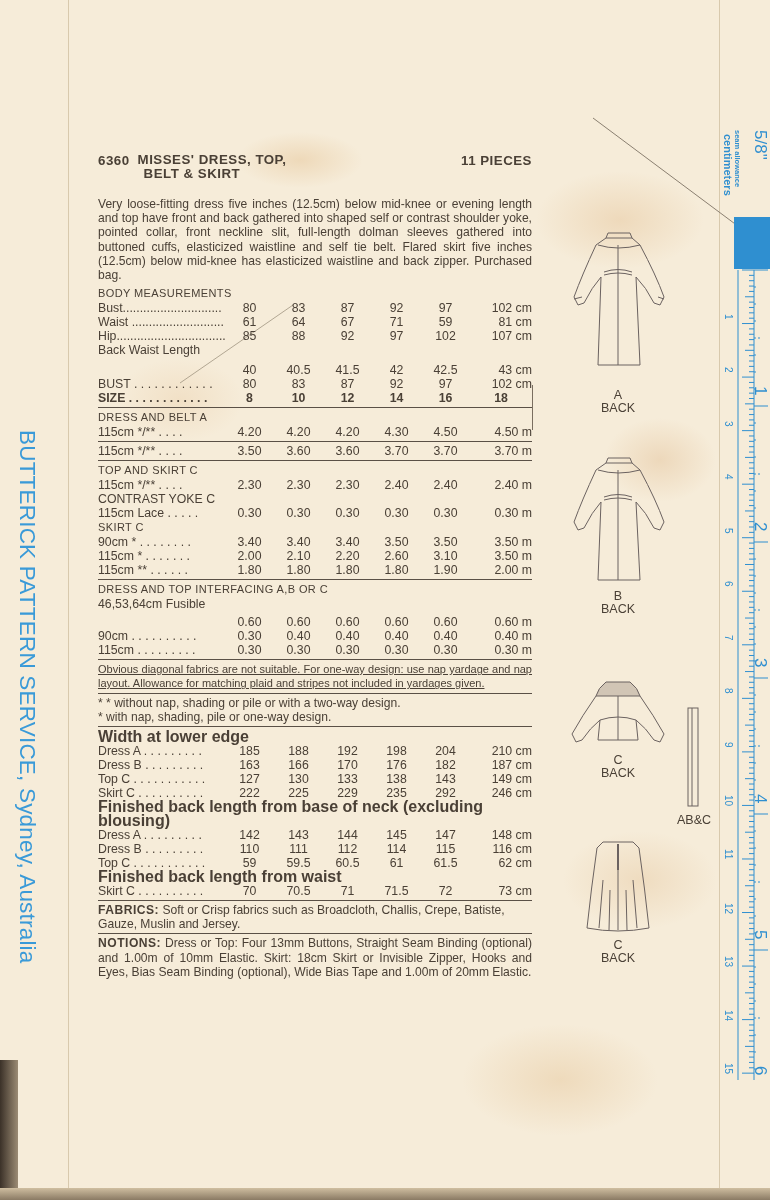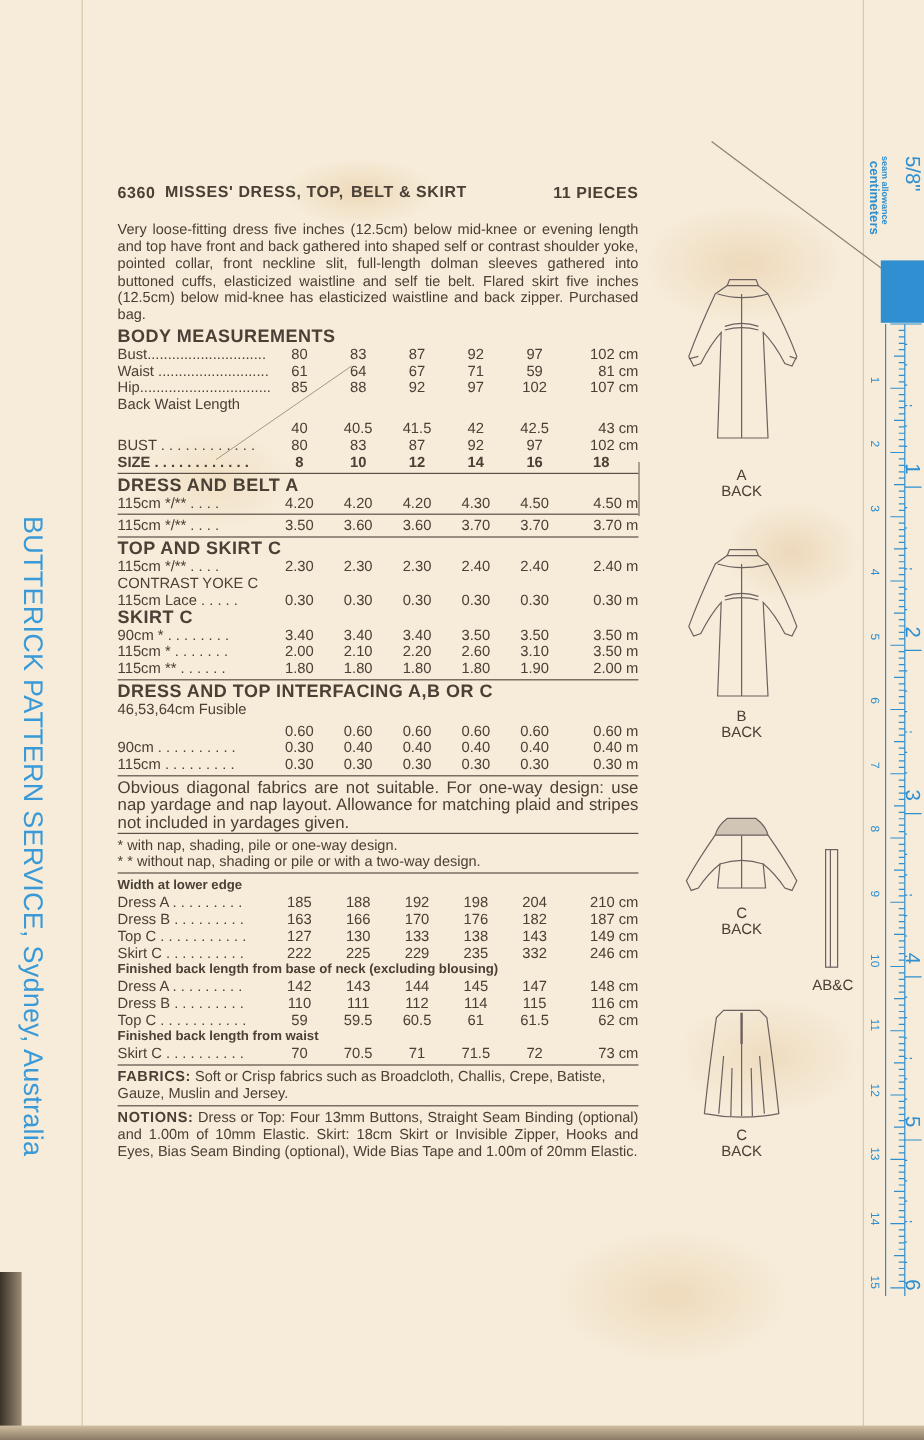--- a/index.html
+++ b/index.html
@@ -14,31 +14,31 @@
       radial-gradient(ellipse 110px 70px at 640px 880px, rgba(210,155,90,0.2), transparent 70%),
       #f6ecd9;}
   .inner-panel{position:absolute;left:68px;top:0;width:650px;height:1195px;border-left:1px solid #d8c9ad;border-right:1px solid #d8c9ad;}
   .bottom-edge{position:absolute;left:0;top:1188px;width:770px;height:12px;background:linear-gradient(#cfbea0,#8a7a64);}
   .left-shadow{position:absolute;left:0;top:1060px;width:18px;height:140px;background:linear-gradient(90deg,#3b3128,#9b8b74);}
   .side-text{position:absolute;left:6px;top:430px;width:40px;height:560px;}
   .side-text span{position:absolute;left:0;top:0;transform-origin:0 0;transform:translate(34px,0) rotate(90deg);white-space:nowrap;color:#3a9ad8;font-size:22.5px;letter-spacing:0.2px;}
   .content{position:absolute;left:98px;top:153px;width:434px;color:#4a4036;}
   .title-row{display:flex;justify-content:space-between;font-weight:bold;font-size:13.3px;letter-spacing:0.5px;}
   .title-left{display:flex;gap:8px;}
-  .title-lines{display:flex;flex-direction:row;line-height:14px;}
+  .title-lines{display:flex;flex-direction:column;line-height:14px;}
   .desc{font-size:12.1px;line-height:14.2px;margin-top:16px;text-align:justify;}
-  .sect-h{font-weight:bold;font-size:15px;letter-spacing:0.4px;line-height:15px;}
-  .sub-h{font-weight:bold;font-size:11px;line-height:14px;}
+  .sect-h{font-weight:normal;font-size:11px;letter-spacing:0.4px;line-height:15px;}
+  .sub-h{font-weight:bold;font-size:16px;line-height:14px;}
   .row{display:flex;font-size:12.3px;line-height:14px;}
   .row .lbl{width:127px;white-space:nowrap;overflow:hidden;}
   .row .v{width:49px;text-align:center;}
   .row .v.last{width:62px;text-align:right;}
   .row.bold{font-weight:bold;}
   .rule{border-top:1.5px solid #5a5046;margin:2px 0 2px 0;}
-  .note{font-size:14px;line-height:14.2px;text-align:justify;}
+  .note{font-size:11px;line-height:14.2px;text-align:justify;text-decoration:underline;}
   .para{font-size:12.1px;line-height:14.2px;}
   .para b{letter-spacing:0.5px;}
   .vline{position:absolute;left:532px;top:385px;height:45px;border-left:1px solid #7a6e60;}
   .drawing{position:absolute;}
   .drawing .cap{text-align:center;font-size:12.5px;color:#4a4036;line-height:13px;}
   .ruler-label{position:absolute;white-space:nowrap;color:#2f8fd0;transform-origin:0 0;transform:rotate(90deg);}
   .ruler-blue{position:absolute;left:734px;top:217px;width:36px;height:52px;background:#2f8fd0;}
   .diag{position:absolute;left:0;top:0;}
 </style>
 </head>
@@ -234,22 +234,22 @@
       <span class="v">0.30</span>
       <span class="v">0.30</span>
       <span class="v">0.30</span>
       <span class="v">0.30</span>
       <span class="v last">0.30 m</span>
     </div>
 
     <div class="rule"></div>
     <div class="note">Obvious diagonal fabrics are not suitable. For one-way design: use nap yardage and nap layout. Allowance for matching plaid and stripes not included in yardages given.</div>
     <div class="rule"></div>
+    <div class="para">* * without nap, shading or pile or with a two-way design.</div>
     <div class="para">* with nap, shading, pile or one-way design.</div>
-    <div class="para">* * without nap, shading or pile or with a two-way design.</div>
     <div class="rule"></div>
 
     <div class="sub-h" style="margin-top:3px">Width at lower edge</div>
     <div class="row">
       <span class="lbl">Dress A . . . . . . . . .</span>
       <span class="v">185</span>
       <span class="v">188</span>
       <span class="v">192</span>
       <span class="v">198</span>
       <span class="v">204</span>
@@ -272,21 +272,21 @@
       <span class="v">138</span>
       <span class="v">143</span>
       <span class="v last">149 cm</span>
     </div>
     <div class="row">
       <span class="lbl">Skirt C . . . . . . . . . .</span>
       <span class="v">222</span>
       <span class="v">225</span>
       <span class="v">229</span>
       <span class="v">235</span>
-      <span class="v">332</span>
+      <span class="v">292</span>
       <span class="v last">246 cm</span>
     </div>
     <div class="sub-h">Finished back length from base of neck (excluding blousing)</div>
     <div class="row">
       <span class="lbl">Dress A . . . . . . . . .</span>
       <span class="v">142</span>
       <span class="v">143</span>
       <span class="v">144</span>
       <span class="v">145</span>
       <span class="v">147</span>

